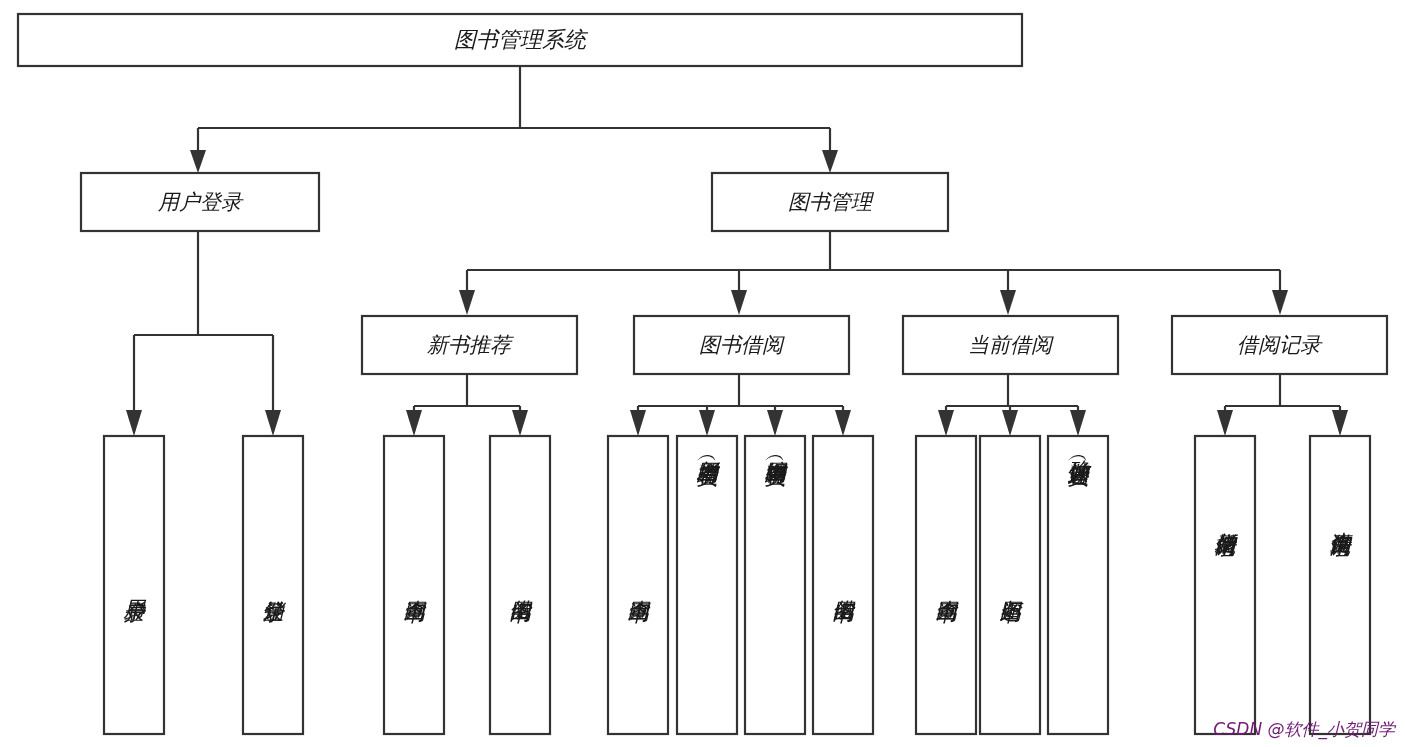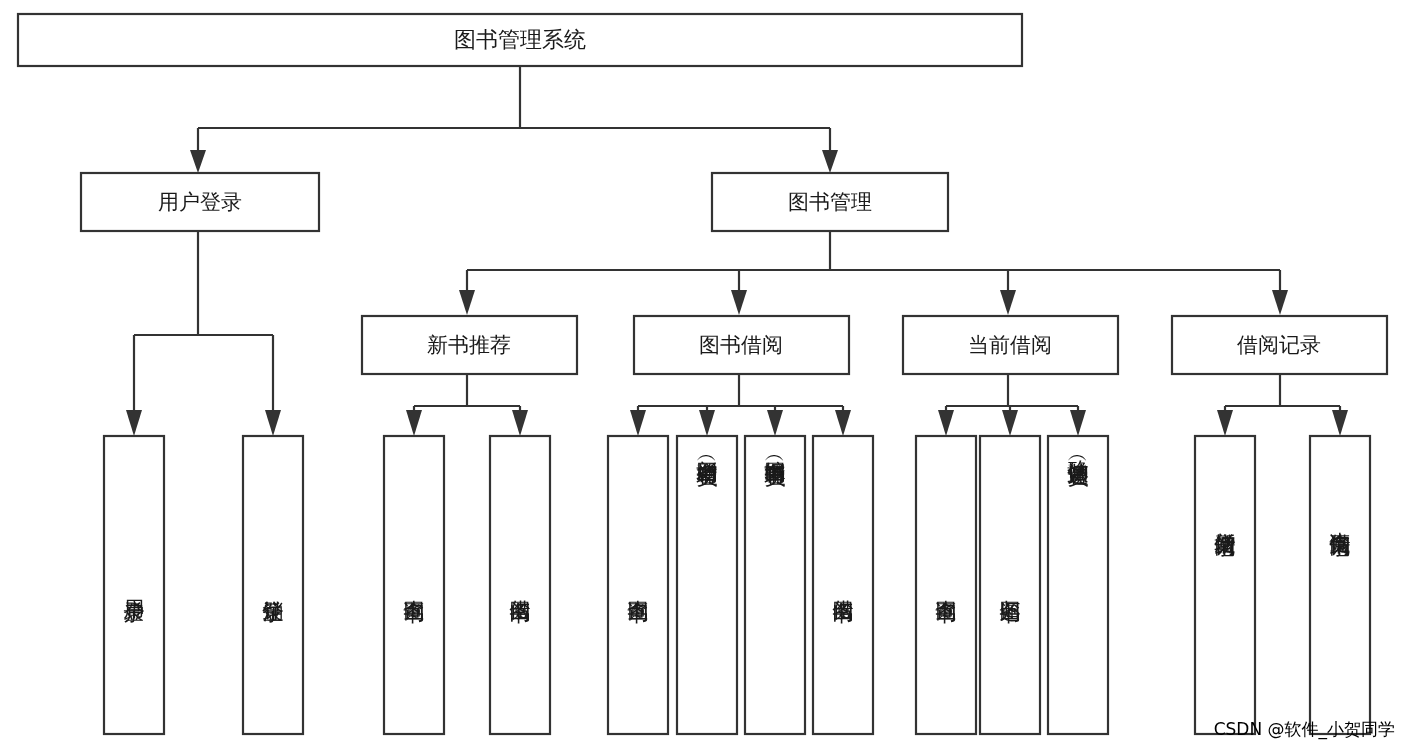--- a/index.html
+++ b/index.html
@@ -10,20 +10,21 @@
   }
   body {
     font-family: "DejaVu Sans", "Liberation Sans", sans-serif;
   }
   #diagram-root {
     position: relative;
     width: 1405px;
     height: 747px;
     background: #ffffff;
     overflow: hidden;
+    font-style: italic;
   }
   svg.diagram-canvas {
     position: absolute;
     left: 0;
     top: 0;
     width: 1405px;
     height: 747px;
     display: block;
   }
   .node-box {
@@ -64,21 +65,21 @@
     glyph-orientation-vertical: 0;
     text-anchor: middle;
     letter-spacing: 1px;
   }
   .watermark {
     position: absolute;
     right: 10px;
     bottom: 6px;
     font-family: "DejaVu Sans", "Liberation Sans", sans-serif;
     font-size: 17px;
-    color: #000000;
+    color: #701a75;
     white-space: nowrap;
     pointer-events: none;
     user-select: none;
   }
 </style>
 </head>
 <body>
 
 <div id="diagram-root">
 

